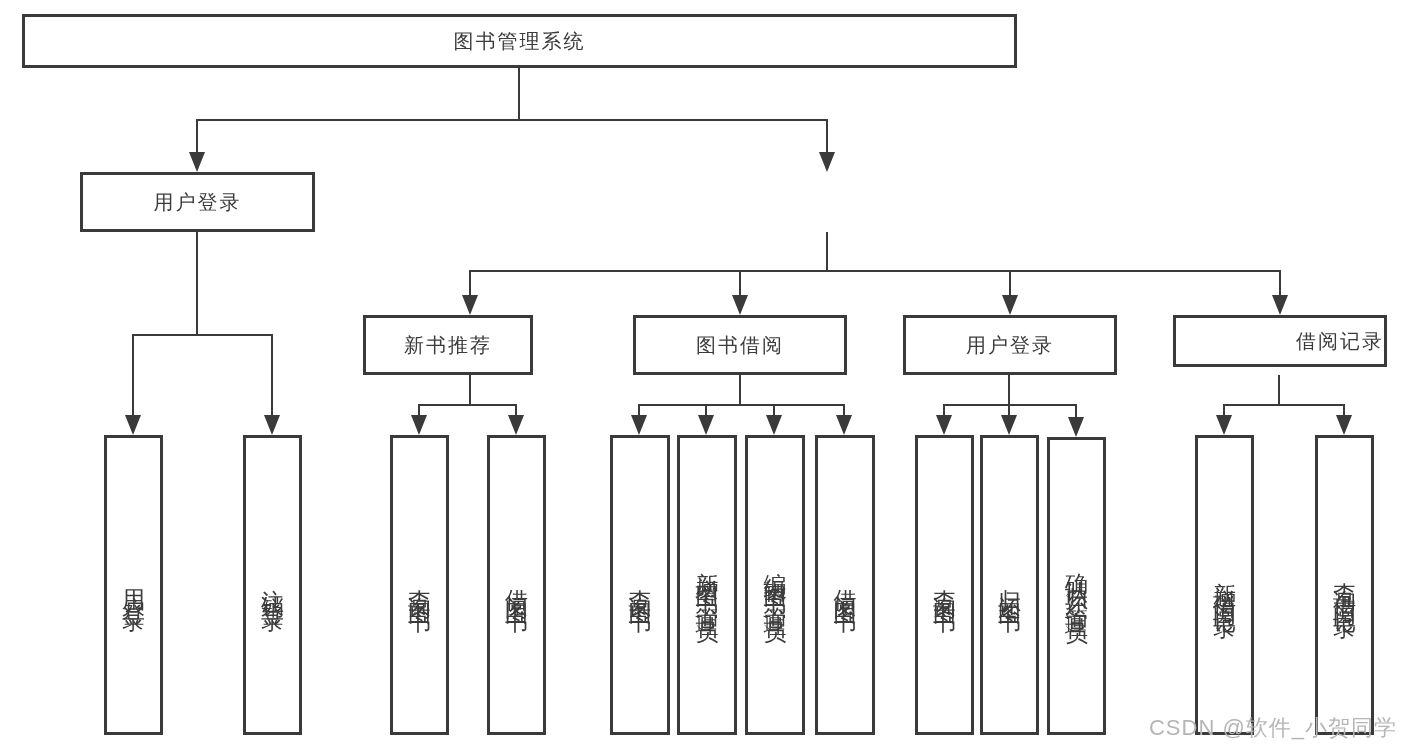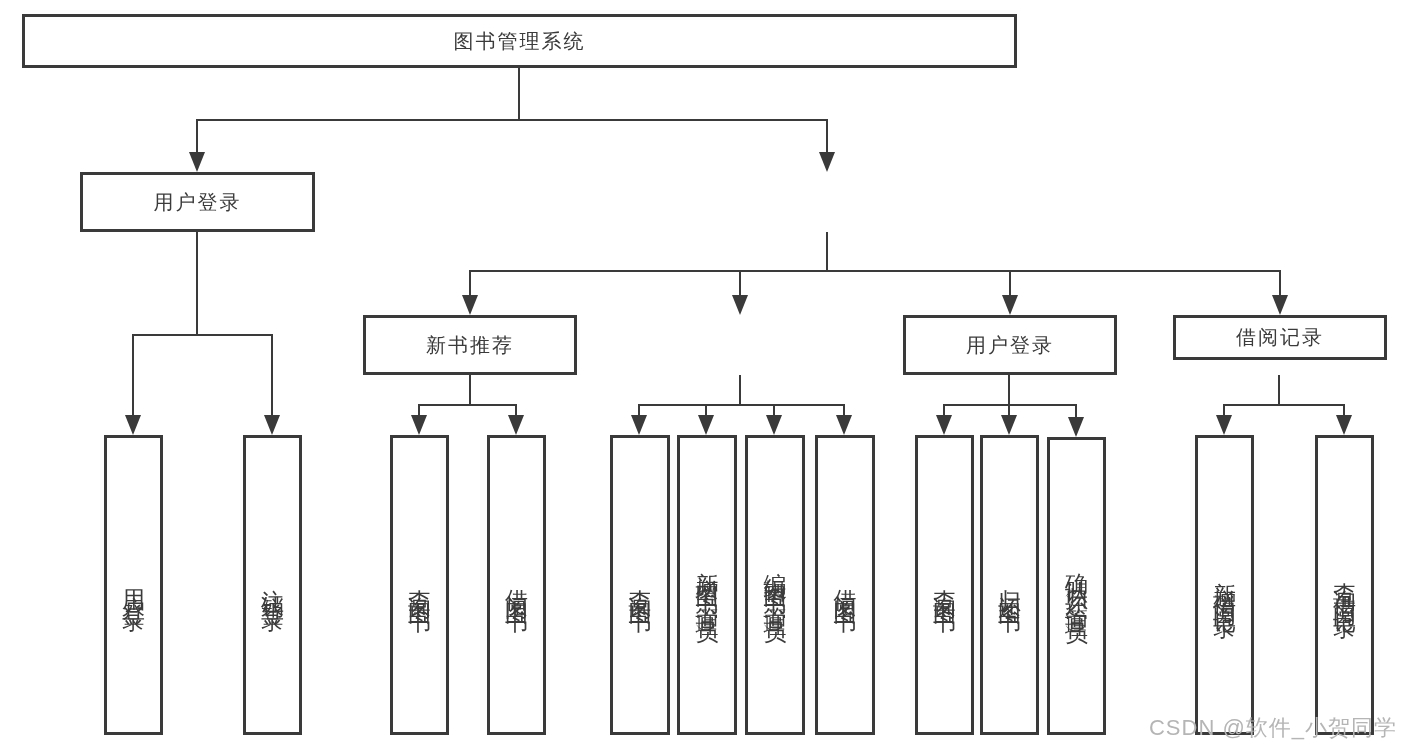--- a/index.html
+++ b/index.html
@@ -62,27 +62,30 @@
 <div id="canvas">
 
   <div class="node h-node" style="left:22px;top:14px;width:995px;height:54px;">
     <span>图书管理系统</span>
   </div>
 
   <div class="node h-node" style="left:80px;top:172px;width:235px;height:60px;">
     <span>用户登录</span>
   </div>
 
-  <div class="node h-node" style="left:363px;top:315px;width:214px;height:60px;">
+  <div class="node h-node" style="left:363px;top:315px;width:170px;height:60px;">
     <span>新书推荐</span>
+  </div>
+  <div class="node h-node" style="left:633px;top:315px;width:214px;height:60px;">
+    <span>图书借阅</span>
   </div>
   <div class="node h-node" style="left:903px;top:315px;width:214px;height:60px;">
     <span>用户登录</span>
   </div>
-  <div class="node h-node" style="left:1173px;top:315px;width:214px;height:45px;">
+  <div class="node h-node" style="left:1173px;top:315px;width:214px;height:52px;justify-content:flex-end;">
     <span>借阅记录</span>
   </div>
 
   <div class="node leaf" style="left:104px;top:435px;width:59px;height:300px;">
     <span class="vtext">用户登录</span>
   </div>
   <div class="node leaf" style="left:243px;top:435px;width:59px;height:300px;">
     <span class="vtext">注销登录</span>
   </div>
 

